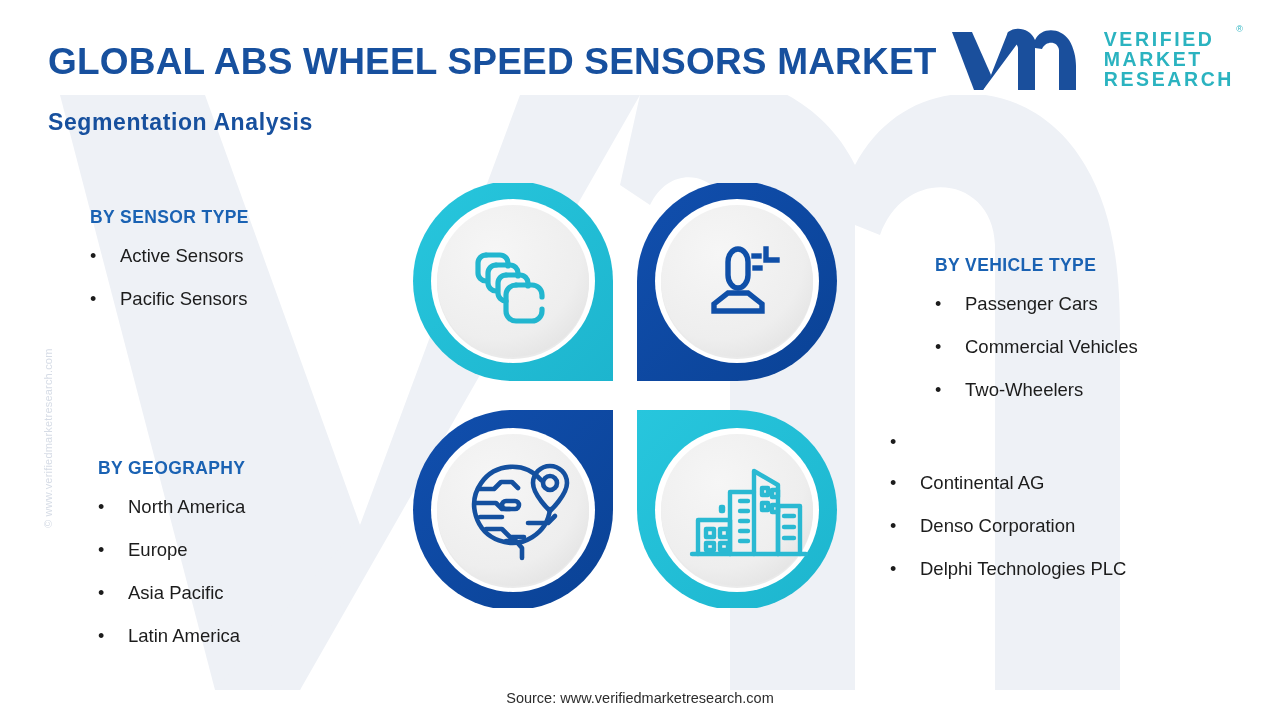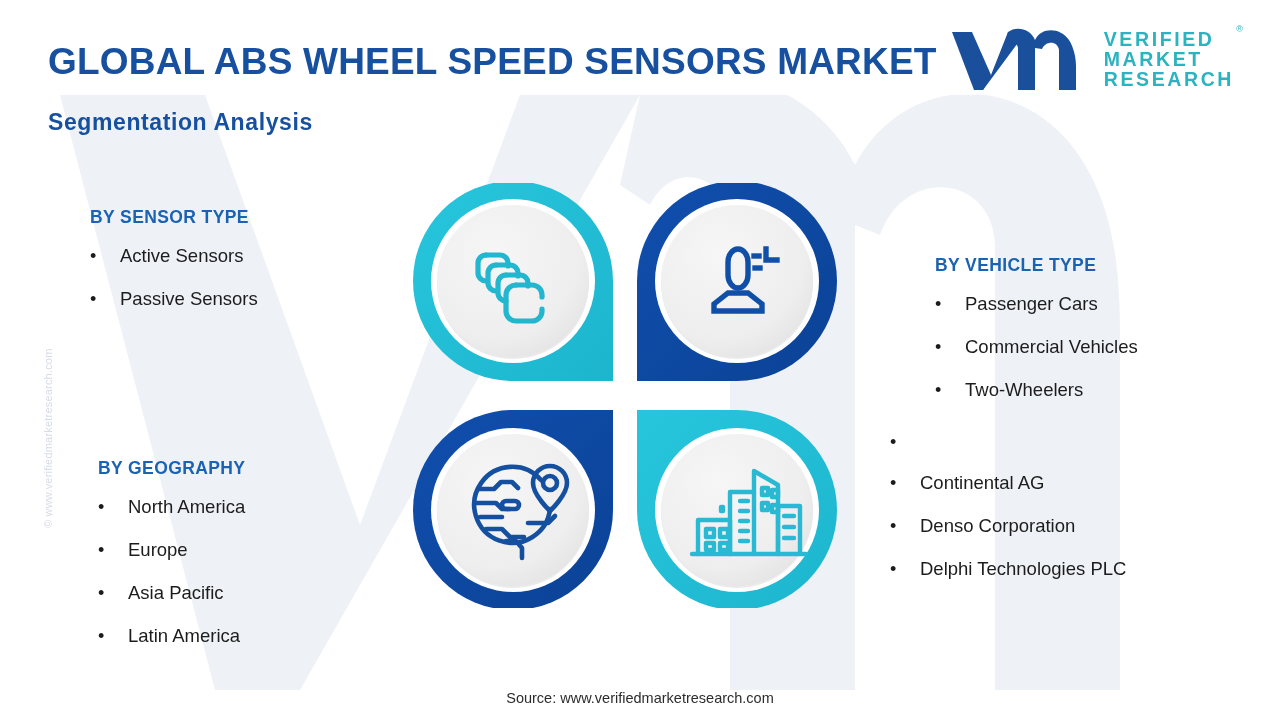--- a/index.html
+++ b/index.html
@@ -329,21 +329,21 @@
 
   <div class="seg seg-sensor">
     <div class="seg-title">BY SENSOR TYPE</div>
     <ul class="seg-list">
       <li>
         <span class="bullet">•</span>
         <span>Active Sensors</span>
       </li>
       <li>
         <span class="bullet">•</span>
-        <span>Passive Sensors</span>
+        <span>Pacific Sensors</span>
       </li>
     </ul>
   </div>
 
   <div class="seg seg-geo">
     <div class="seg-title">BY GEOGRAPHY</div>
     <ul class="seg-list">
       <li>
         <span class="bullet">•</span>
         <span>North America</span>

